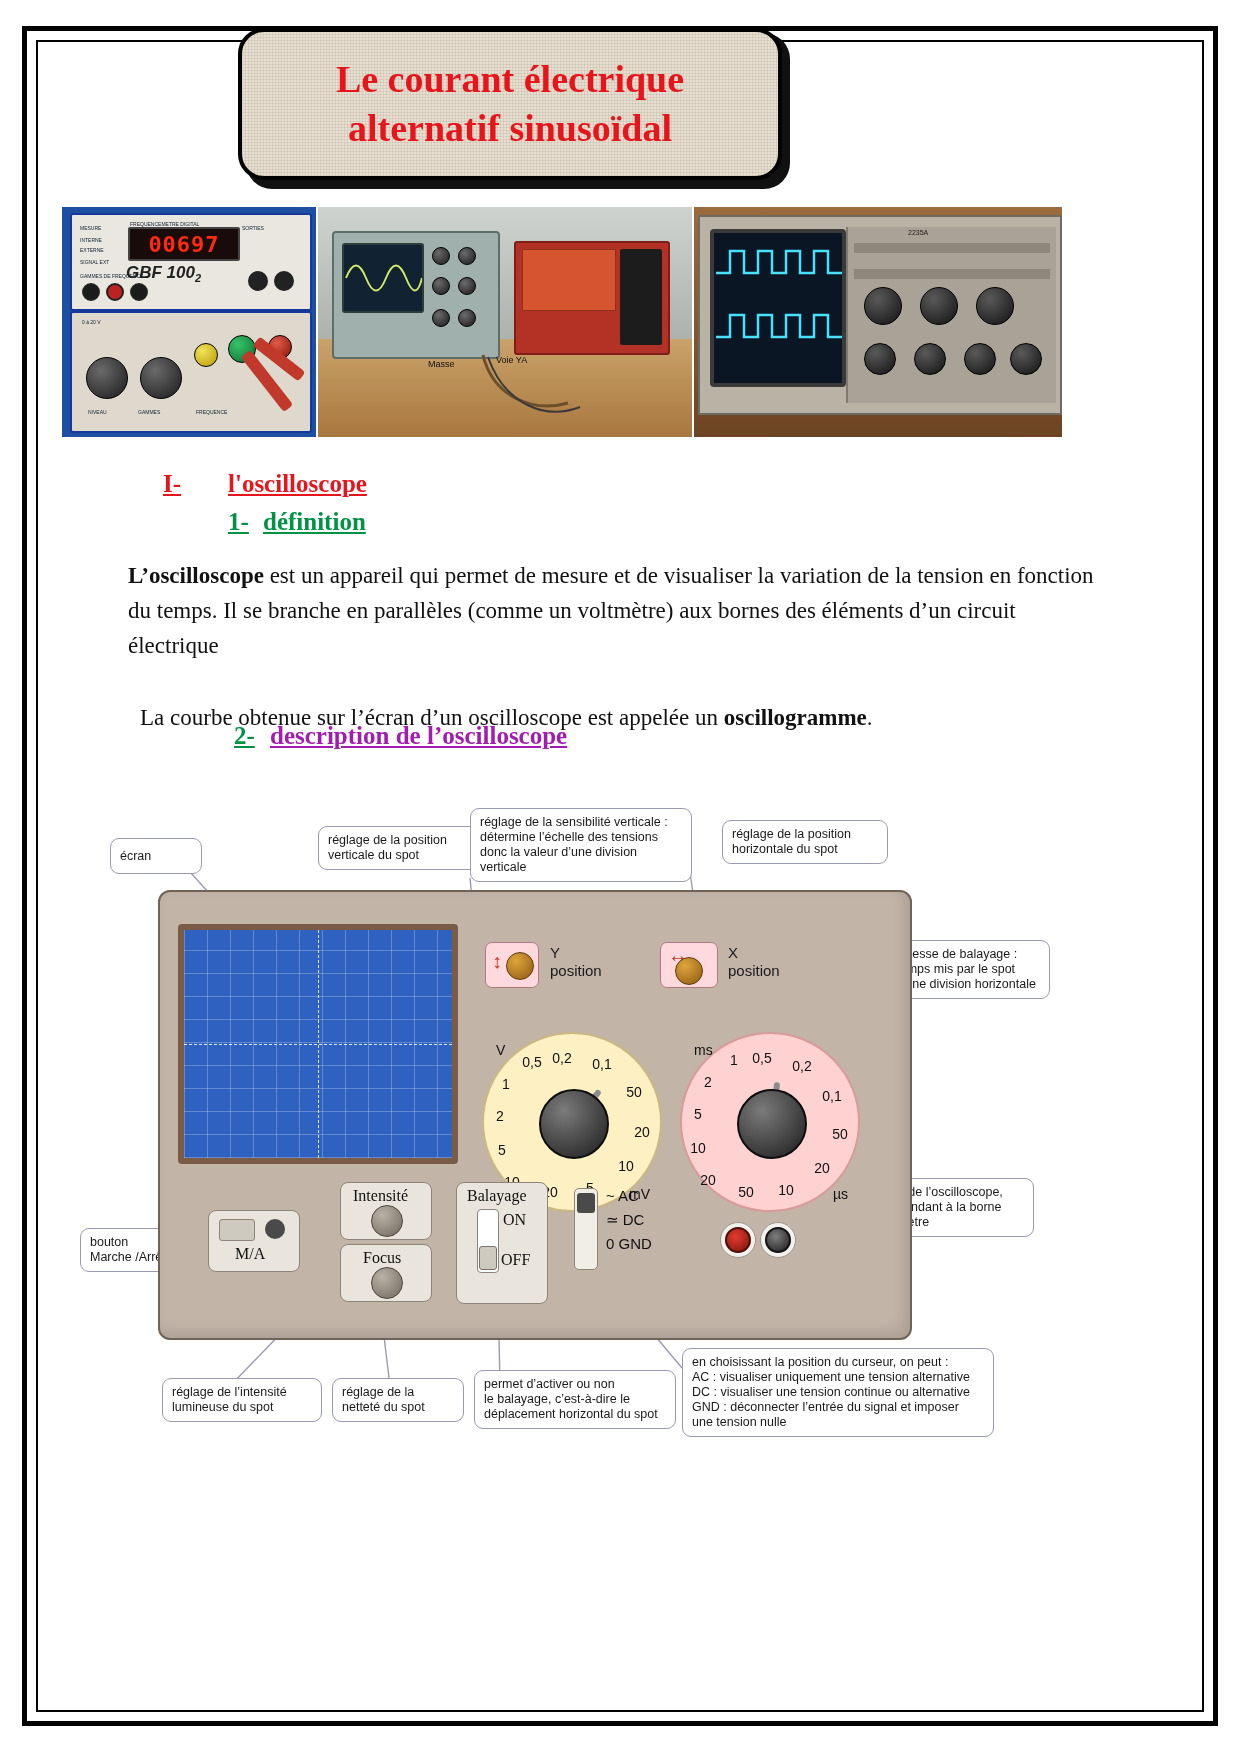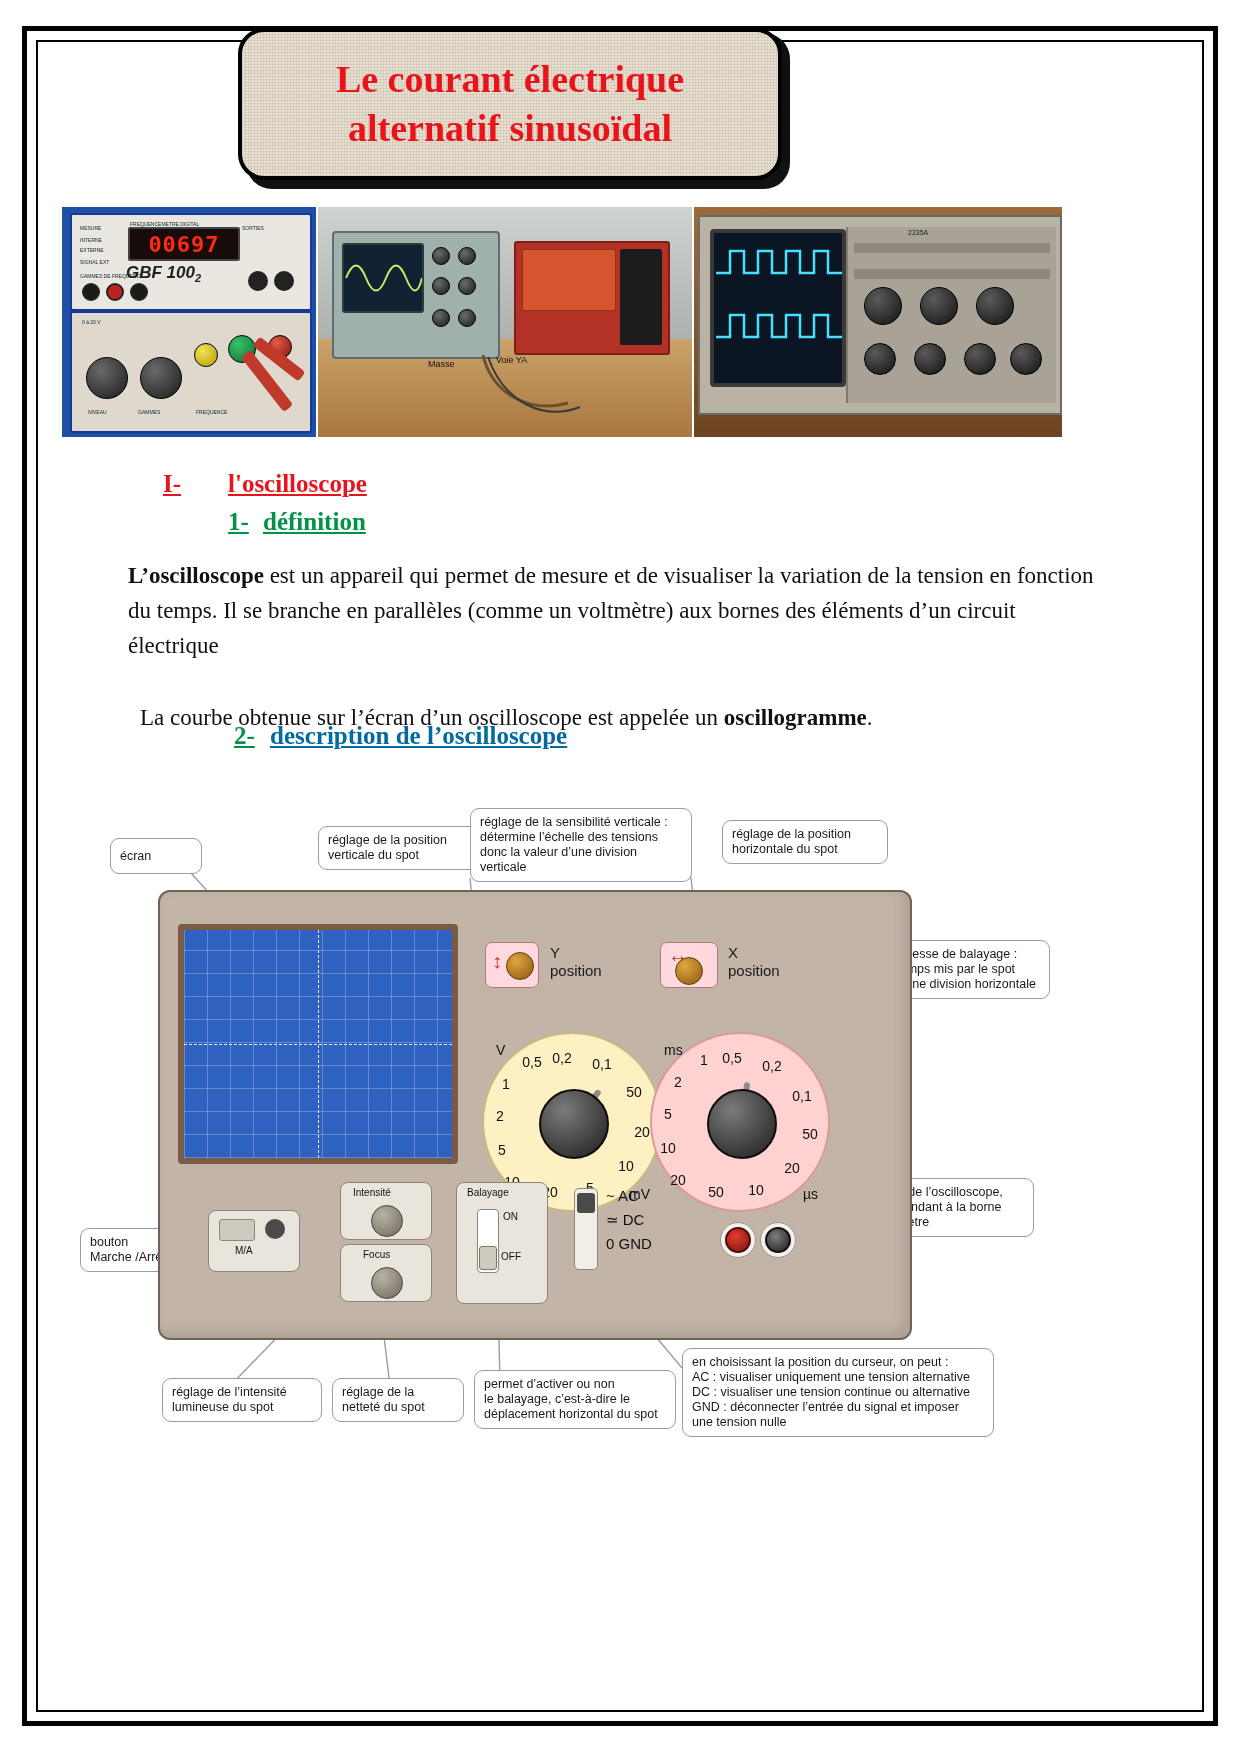--- a/index.html
+++ b/index.html
@@ -56,21 +56,21 @@
   .p3-knob{position:absolute;border-radius:50%;background:radial-gradient(circle at 35% 30%,#5a5a5a,#111);border:1px solid #000;}
   .p3-strip{position:absolute;background:#8d867a;}
 
   
   .h-sec{position:absolute;font-family:"Liberation Serif",serif;font-weight:bold;}
   .h1-num{left:163px;top:470px;font-size:25px;color:#e8141c;text-decoration:underline;}
   .h1-txt{left:228px;top:470px;font-size:25px;color:#e8141c;text-decoration:underline;}
   .h2-num{left:228px;top:508px;font-size:25px;color:#009245;text-decoration:underline;}
   .h2-txt{left:263px;top:508px;font-size:25px;color:#009245;text-decoration:underline;}
   .h3-num{left:234px;top:722px;font-size:25px;color:#009245;text-decoration:underline;}
-  .h3-txt{left:270px;top:722px;font-size:25px;color:#0369a1;text-decoration:underline;}
+  .h3-txt{left:270px;top:722px;font-size:25px;color:#a21caf;text-decoration:underline;}
 
   .para{position:absolute;font-family:"Liberation Serif",serif;font-size:23px;color:#111;line-height:35px;}
   .p1{left:128px;top:558px;width:970px;text-align:left;}
   .p2t{left:140px;top:700px;width:960px;}
   .b{font-weight:bold;}
 
   
   .diagram{position:absolute;left:70px;top:790px;width:1000px;height:660px;}
 
   .callout{position:absolute;background:#fff;border:1.6px solid #9a9ab4;border-radius:9px;
@@ -90,29 +90,29 @@
 
   .ctrl-label{position:absolute;font-family:"Liberation Sans",sans-serif;font-size:15px;color:#1b1b1b;line-height:18px;}
 
   .ybox{position:absolute;left:325px;top:50px;width:52px;height:44px;background:#ffd9dd;border:1.5px solid #b07a80;border-radius:7px;}
   .xbox{position:absolute;left:500px;top:50px;width:56px;height:44px;background:#ffd9dd;border:1.5px solid #b07a80;border-radius:7px;}
   .minknob{position:absolute;width:26px;height:26px;border-radius:50%;background:radial-gradient(circle at 34% 30%,#e0a53c,#8c5a12);border:1.5px solid #5c3b0a;}
   .arrow-v,.arrow-h{position:absolute;color:#c0392b;font-size:20px;line-height:20px;}
 
   .dial{position:absolute;border-radius:50%;box-sizing:border-box;}
   .dial-v{left:322px;top:140px;width:180px;height:180px;background:#fdf0c2;border:2px solid #c9b882;}
-  .dial-t{left:490px;top:140px;width:180px;height:180px;background:#ffd2d2;border:2px solid #d99a9a;}
+  .dial-t{left:520px;top:140px;width:180px;height:180px;background:#ffd2d2;border:2px solid #d99a9a;}
   .dial-knob{position:absolute;left:50%;top:50%;width:66px;height:66px;margin:-33px 0 0 -33px;border-radius:50%;
      background:radial-gradient(circle at 35% 30%,#7b7b7b,#1b1b1b);border:2px solid #0d0d0d;}
   .dial-pointer{position:absolute;left:50%;top:50%;width:6px;height:40px;background:#8d8d8d;border-radius:3px;transform-origin:50% 0;}
   .dial-num{position:absolute;font-family:"Liberation Sans",sans-serif;font-size:14px;color:#111;transform:translate(-50%,-50%);}
   .dial-unit{position:absolute;font-family:"Liberation Sans",sans-serif;font-size:14px;color:#111;}
 
   .btn-box{position:absolute;background:#e9e4dc;border:1.5px solid #8d8577;border-radius:8px;box-sizing:border-box;}
-  .smallcap{position:absolute;font-family:Liberation Sans, sans-serif;font-size:10px;color:#111;}
+  .smallcap{position:absolute;font-family:Liberation Serif, serif;font-size:16px;color:#111;}
   .round-knob{position:absolute;width:30px;height:30px;border-radius:50%;background:radial-gradient(circle at 35% 30%,#b9b2a6,#6f685c);border:1.5px solid #4a463d;}
   .switch-track{position:absolute;width:20px;height:62px;background:#fff;border:1.5px solid #8d8577;border-radius:4px;}
   .switch-thumb{position:absolute;width:16px;height:22px;background:#cfcabf;border:1px solid #7a7265;border-radius:3px;}
   .slider-track{position:absolute;width:22px;height:80px;background:#f1eee8;border:1.5px solid #8d8577;border-radius:5px;}
   .slider-thumb{position:absolute;width:18px;height:20px;background:#4a4a4a;border-radius:3px;}
   .bnc{position:absolute;width:34px;height:34px;border-radius:50%;display:flex;align-items:center;justify-content:center;}
   .bnc-red{background:#f2f0ec;border:1px solid #9b948a;}
   .bnc-red i{width:22px;height:22px;border-radius:50%;background:radial-gradient(circle at 40% 35%,#e23b2e,#7d140c);display:block;border:2px solid #4a0d07;}
   .bnc-blk{background:#f2f0ec;border:1px solid #9b948a;}
   .bnc-blk i{width:22px;height:22px;border-radius:50%;background:radial-gradient(circle at 40% 35%,#7e7e7e,#1a1a1a);display:block;border:2px solid #111;}

